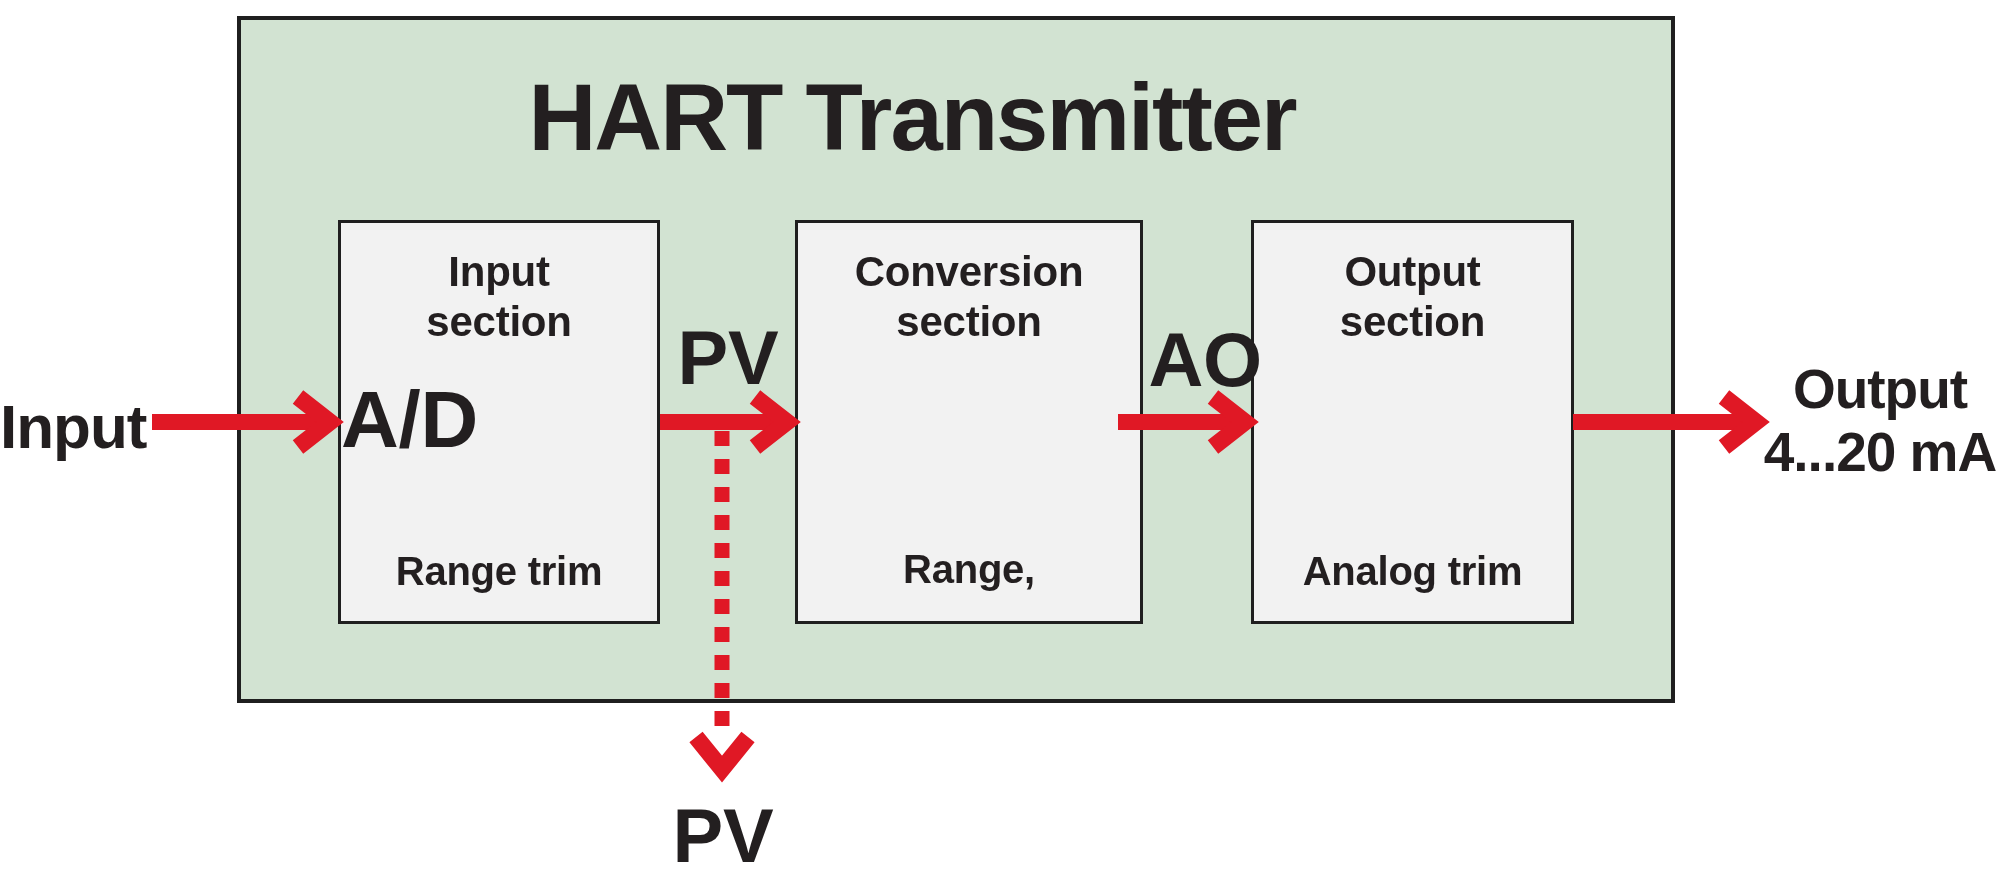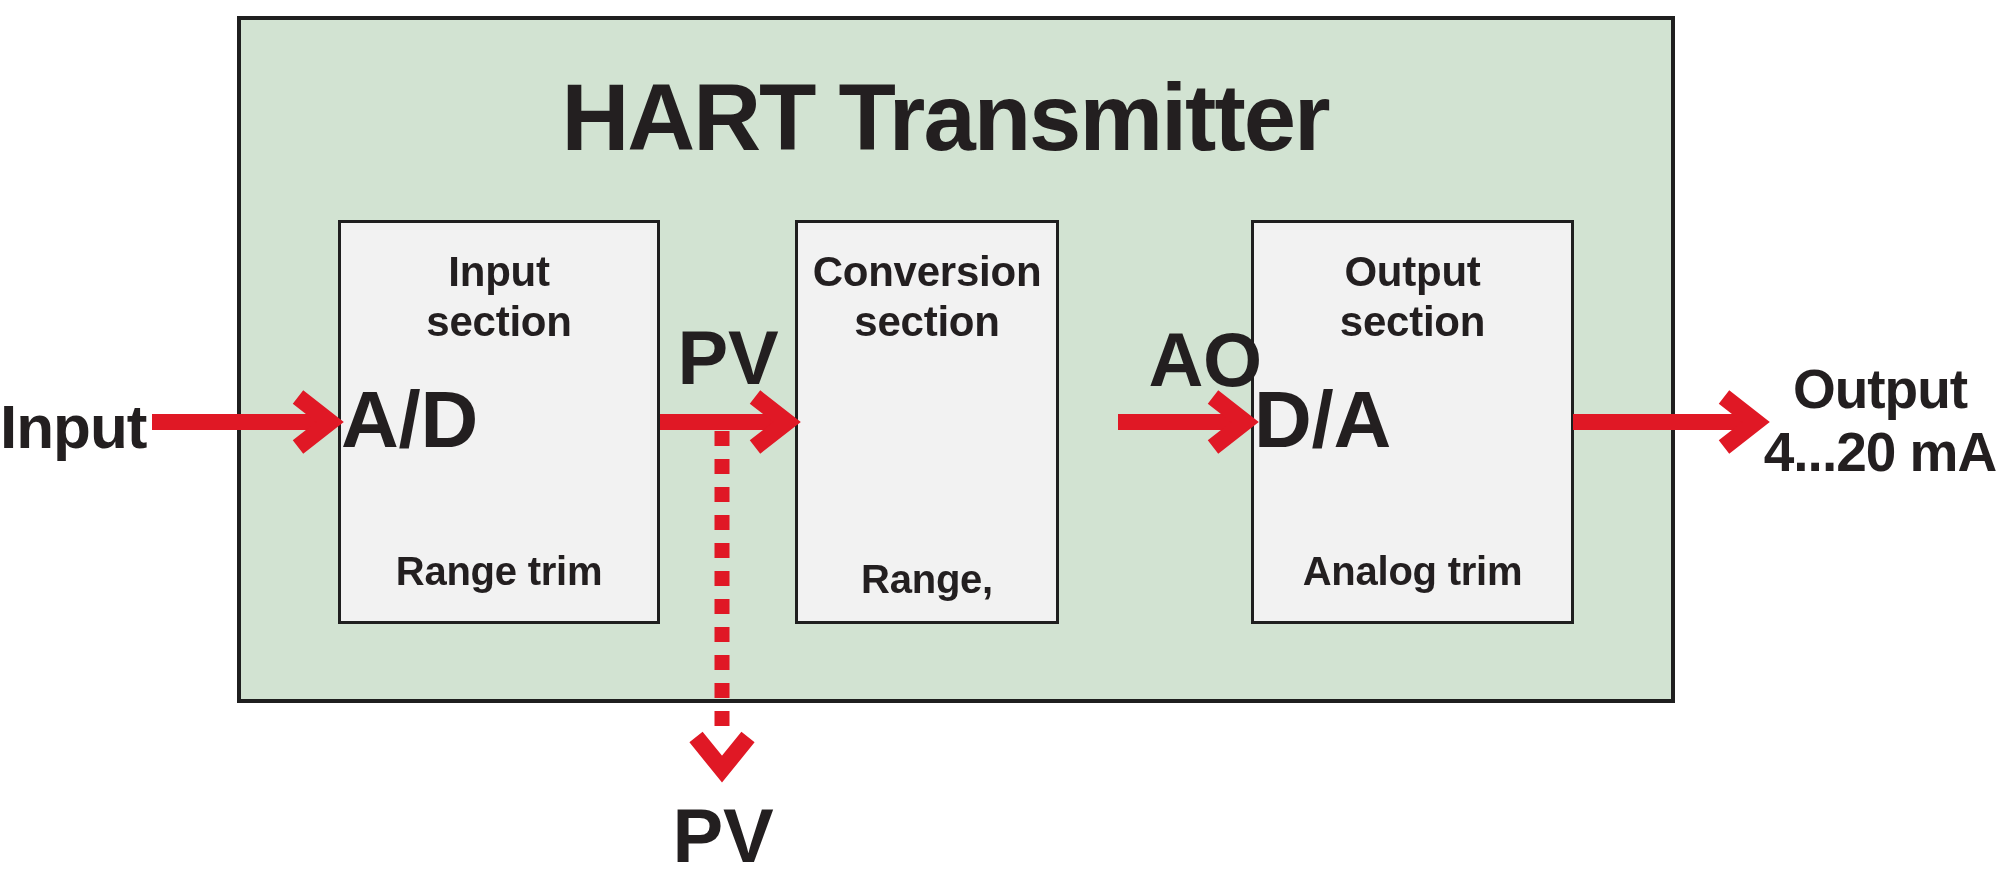--- a/index.html
+++ b/index.html
@@ -32,31 +32,30 @@
     border:4px solid var(--border-dark);
   }
   .diagram-title{
     position:absolute;
     left:237px; top:64px;
     width:1350px;
     text-align:center;
     font-size:94px;
     letter-spacing:-2px;
     color:var(--text-dark);
-    margin-left:33px;
   }
   .box{
     position:absolute;
     top:220px;
     height:404px;
     background:var(--box-fill);
     border:3px solid var(--border-dark);
   }
   .box1{left:338px; width:322px;}
-  .box2{left:795px; width:264px;}
+  .box2{left:795px; width:348px;}
   .box3{left:1251px; width:323px;}
   .box-header{
     position:absolute;
     top:24px; left:0;
     width:100%;
     text-align:center;
     font-size:42px;
     line-height:1.2;
   }
   .box-big{
@@ -68,21 +67,21 @@
     font-size:80px;
   }
   .box-footer{
     position:absolute;
     bottom:26px; left:0;
     width:100%;
     text-align:center;
     font-size:40px;
     line-height:1.2;
   }
-  .box2 .box-footer{bottom:18px;}
+  .box2 .box-footer{bottom:28px;}
   .arrows{
     position:absolute;
     left:0; top:0;
     width:2000px; height:873px;
   }
   .shaft{
     stroke:var(--arrow-red);
     stroke-width:16;
     fill:none;
   }
@@ -163,21 +162,20 @@
     <div class="box-footer">
       <div>Range,</div>
     </div>
   </div>
 
   <div class="box box3">
     <div class="box-header">
       <span>Output</span><br>
       <span>section</span>
     </div>
-    <div class="box-big">D/A</div>
     <div class="box-footer">Analog trim</div>
   </div>
 
   <svg class="arrows" viewBox="0 0 2000 873" xmlns="http://www.w3.org/2000/svg">
     <g>
       <line class="shaft" x1="152" y1="422" x2="322" y2="422"></line>
       <path class="head" d="M298,397 L330,422 L298,447"></path>
     </g>
     <g>
       <line class="shaft" x1="660" y1="422" x2="779" y2="422"></line>

